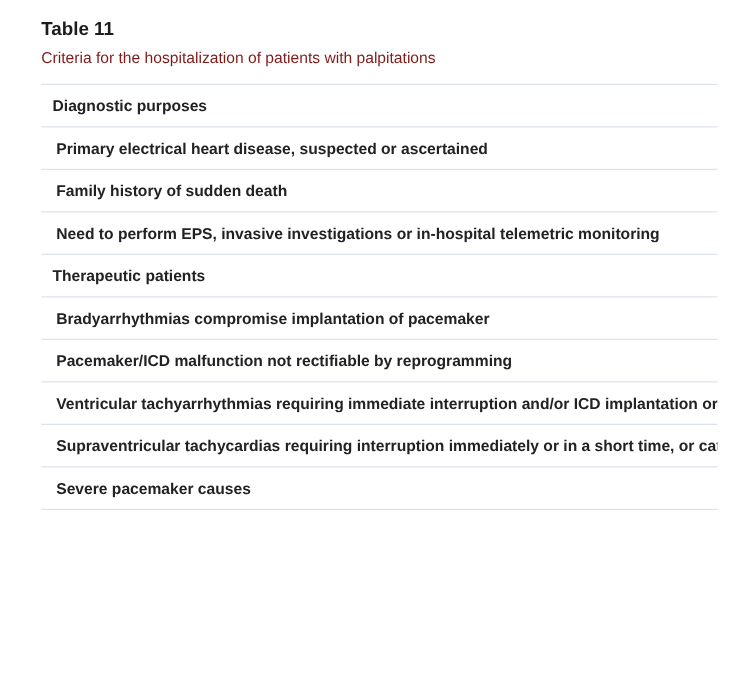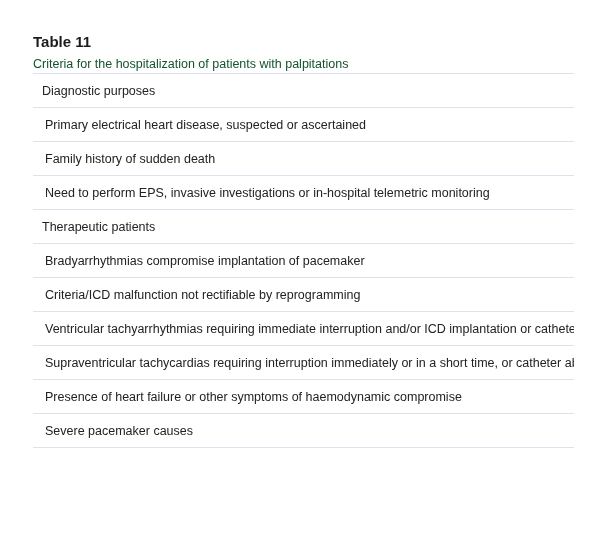--- a/index.html
+++ b/index.html
@@ -11,40 +11,42 @@
       width: 600px;
       height: 552px;
       overflow: hidden;
       position: relative;
       font-family: "Liberation Sans", "DejaVu Sans", sans-serif;
       color: #222222;
     }
     .table-wrap {
       position: absolute;
       left: 33px;
-      top: 32px;
+      top: 14px;
       width: 541px;
     }
     .table-title {
       font-weight: bold;
       font-size: 15px;
       line-height: 20px;
       margin: 0;
       color: #1c1c1c;
     }
     .table-caption {
       font-size: 12.5px;
       line-height: 18px;
       margin: 3px 0 0 0;
-      color: #14532d;
+      color: #7f1d1d;
       white-space: nowrap;
     }
     .table {
+      margin-top: 12px;
       border-top: 1.5px solid #dde3ec;
       width: 541px;
+      font-weight: bold;
     }
     .row {
       height: 33px;
       border-bottom: 1.5px solid #dde3ec;
       display: flex;
       align-items: center;
       overflow: hidden;
       white-space: nowrap;
       font-size: 12.5px;
     }
@@ -79,28 +81,25 @@
     <div class="row item">
       <span class="cell">Need to perform EPS, invasive investigations or in-hospital telemetric monitoring</span>
     </div>
     <div class="row group">
       <span class="cell">Therapeutic patients</span>
     </div>
     <div class="row item">
       <span class="cell">Bradyarrhythmias compromise implantation of pacemaker</span>
     </div>
     <div class="row item">
-      <span class="cell">Criteria/ICD malfunction not rectifiable by reprogramming</span>
+      <span class="cell">Pacemaker/ICD malfunction not rectifiable by reprogramming</span>
     </div>
     <div class="row item">
       <span class="cell">Ventricular tachyarrhythmias requiring immediate interruption and/or ICD implantation or catheter</span>
     </div>
     <div class="row item">
       <span class="cell">Supraventricular tachycardias requiring interruption immediately or in a short time, or catheter abl</span>
     </div>
     <div class="row item">
-      <span class="cell">Presence of heart failure or other symptoms of haemodynamic compromise</span>
-    </div>
-    <div class="row item">
       <span class="cell">Severe pacemaker causes</span>
     </div>
   </div>
 </div>
 
 </body></html>

